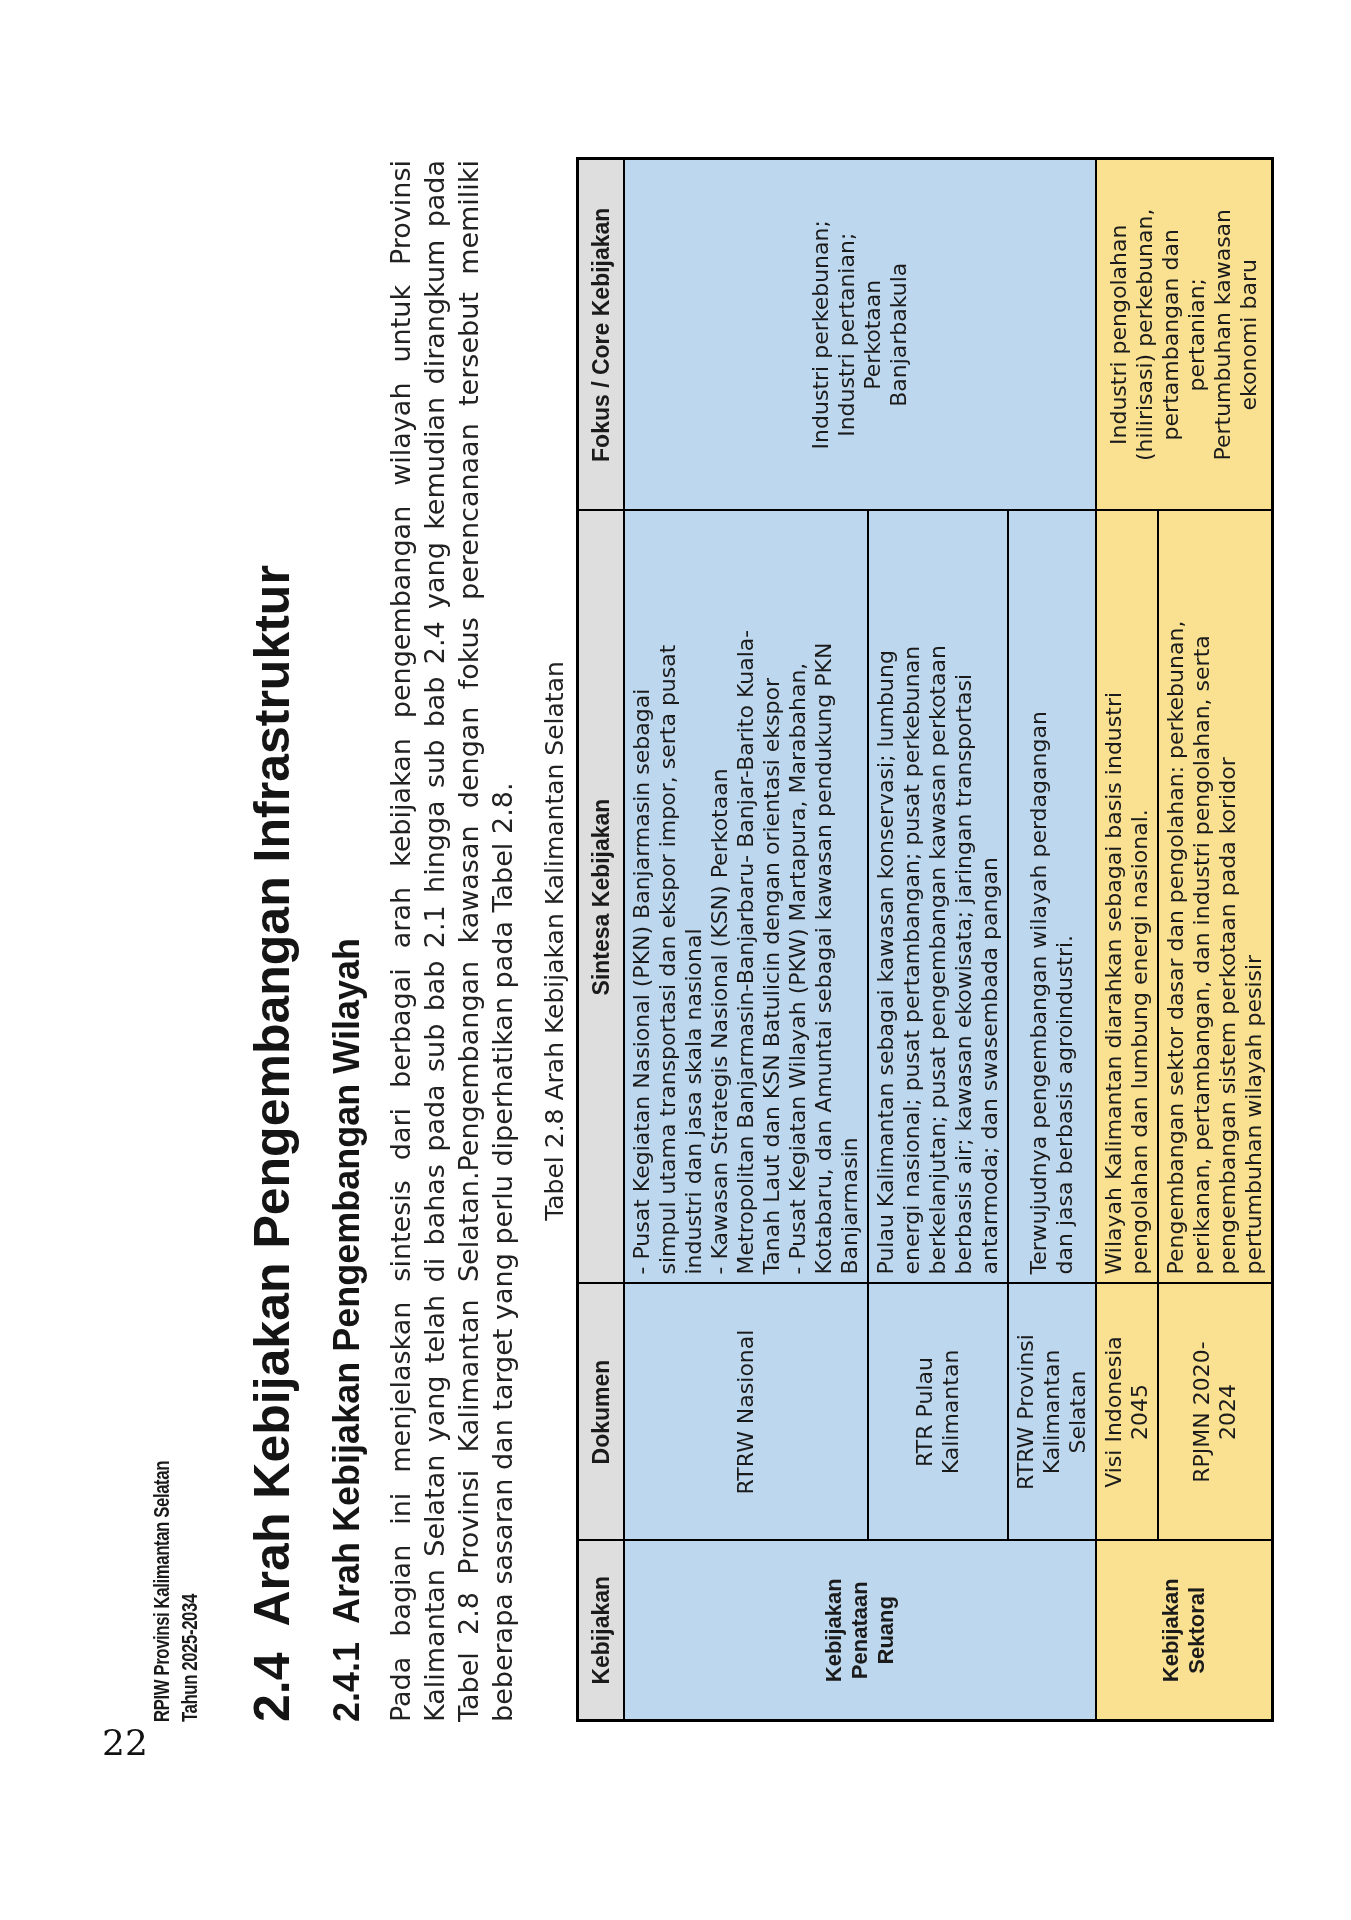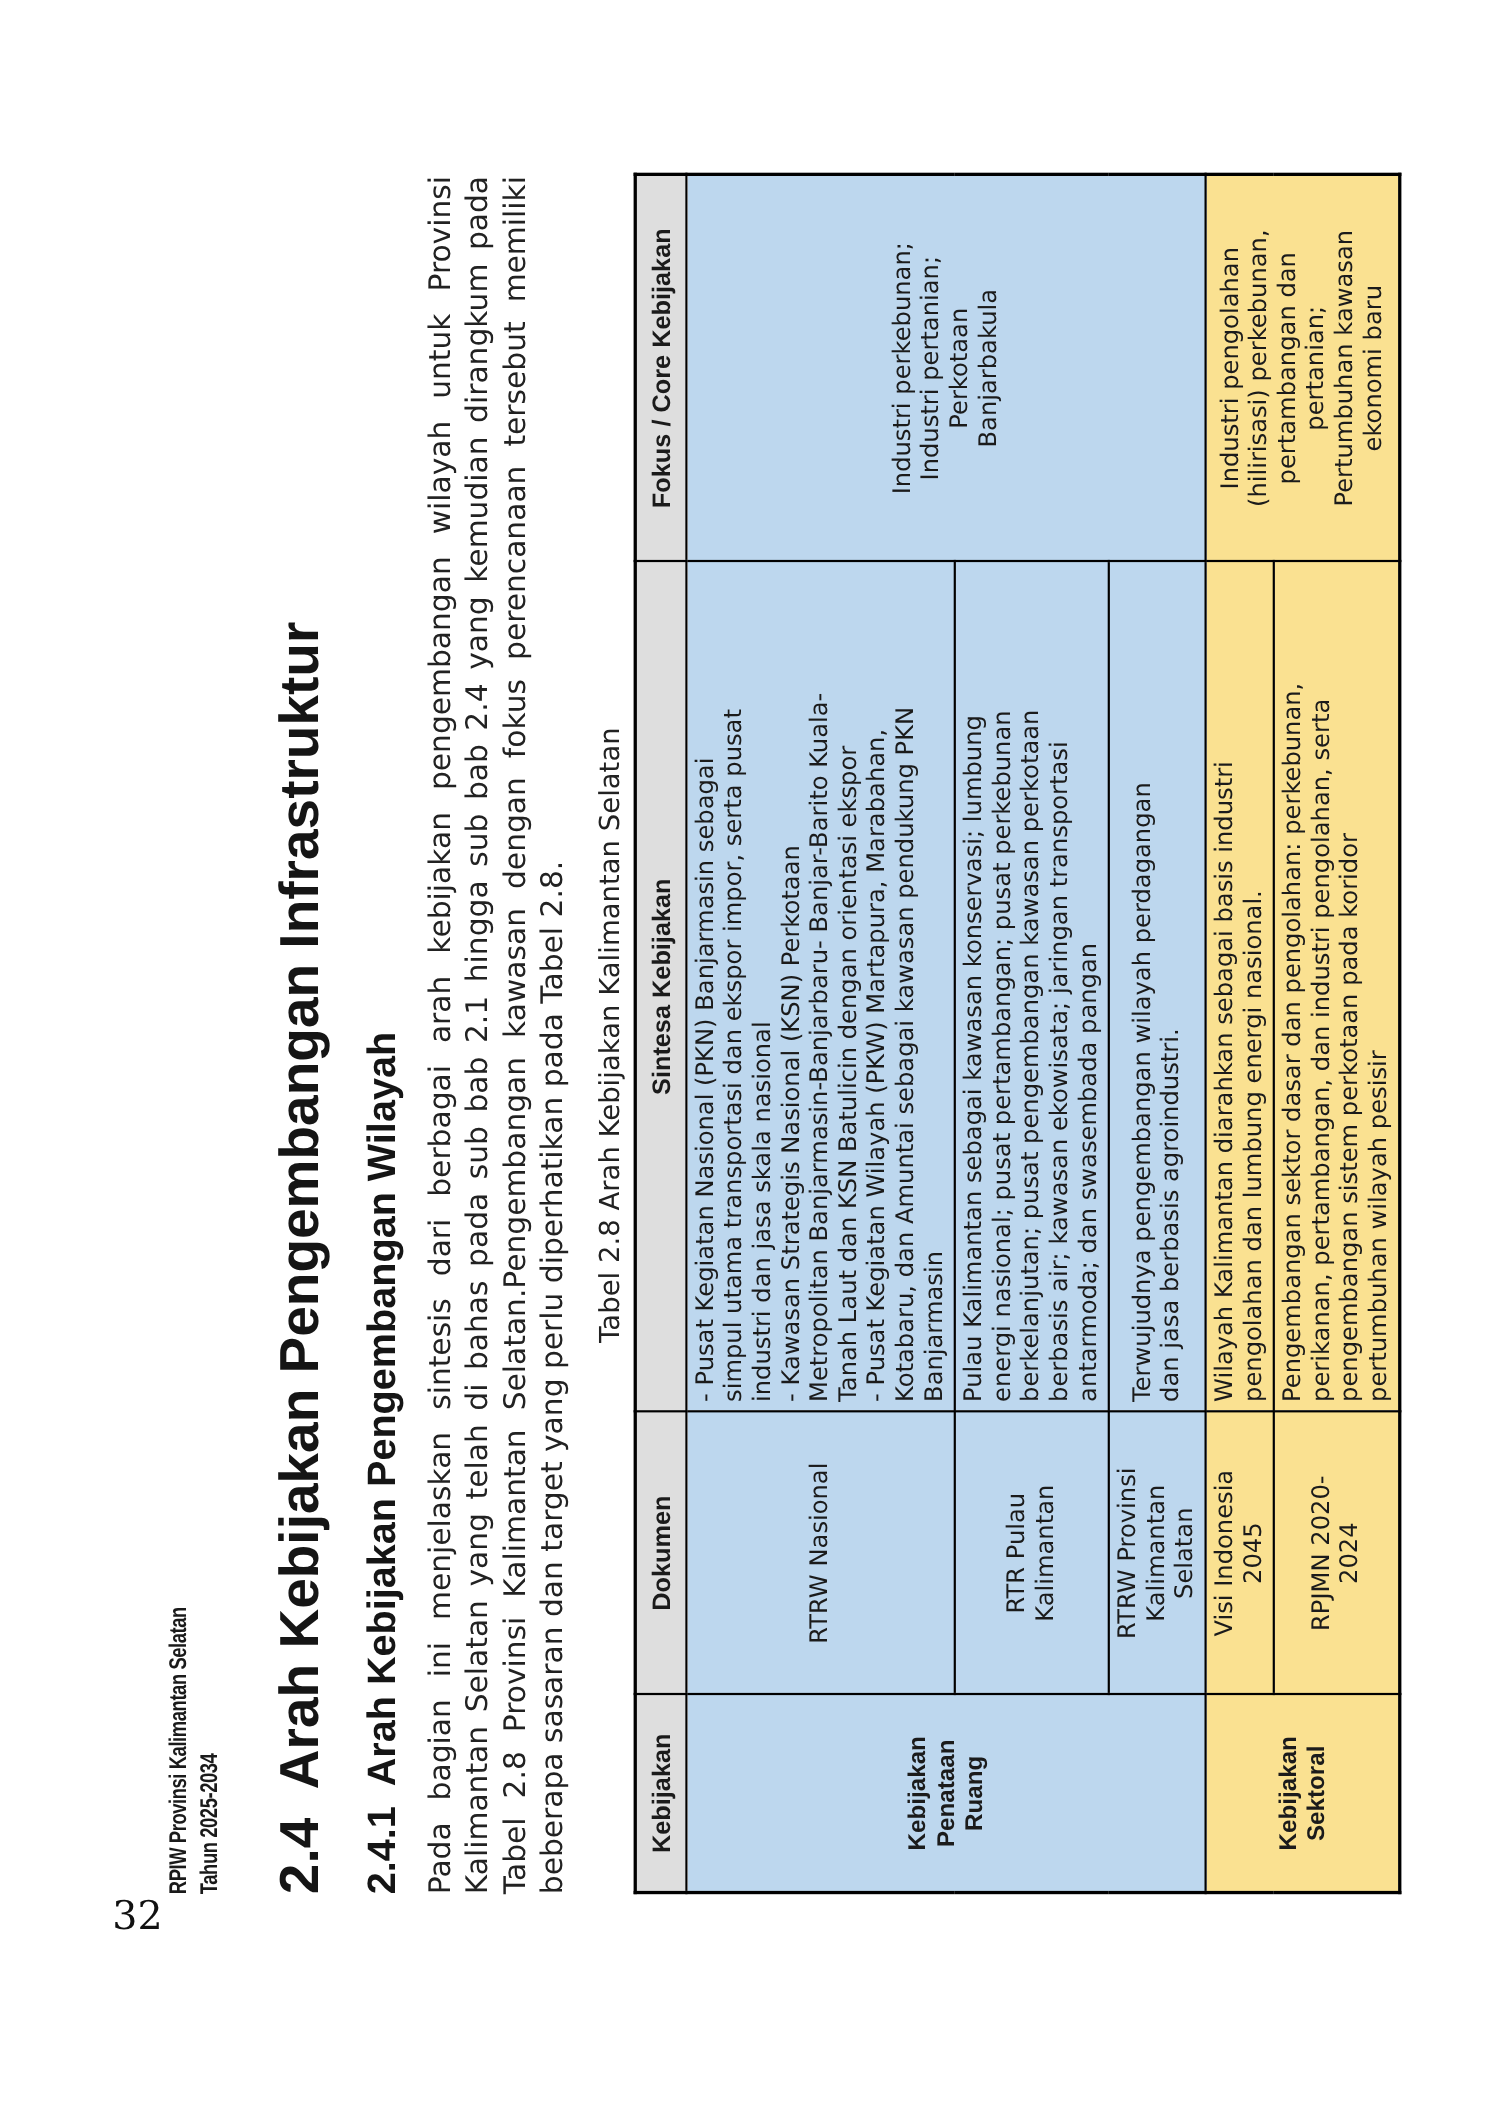--- a/index.html
+++ b/index.html
@@ -92,21 +92,21 @@
   tr.r2 { height:138px; }
   tr.r3 { height:60px; }
   tr.r4 { height:60px; }
   tr.r5 { height:112px; }
 </style>
 </head>
 <body>
 
 <div class="page">
 
-  <div class="page-number">32</div>
+  <div class="page-number">22</div>
 
   <div class="rot">
 
     <div class="doc-header">
       <div>RPIW Provinsi Kalimantan Selatan</div>
       <div>Tahun 2025-2034</div>
     </div>
 
     <h1 class="title"><span class="ttl-no">2.4</span><span>Arah Kebijakan Pengembangan Infrastruktur</span></h1>
 

